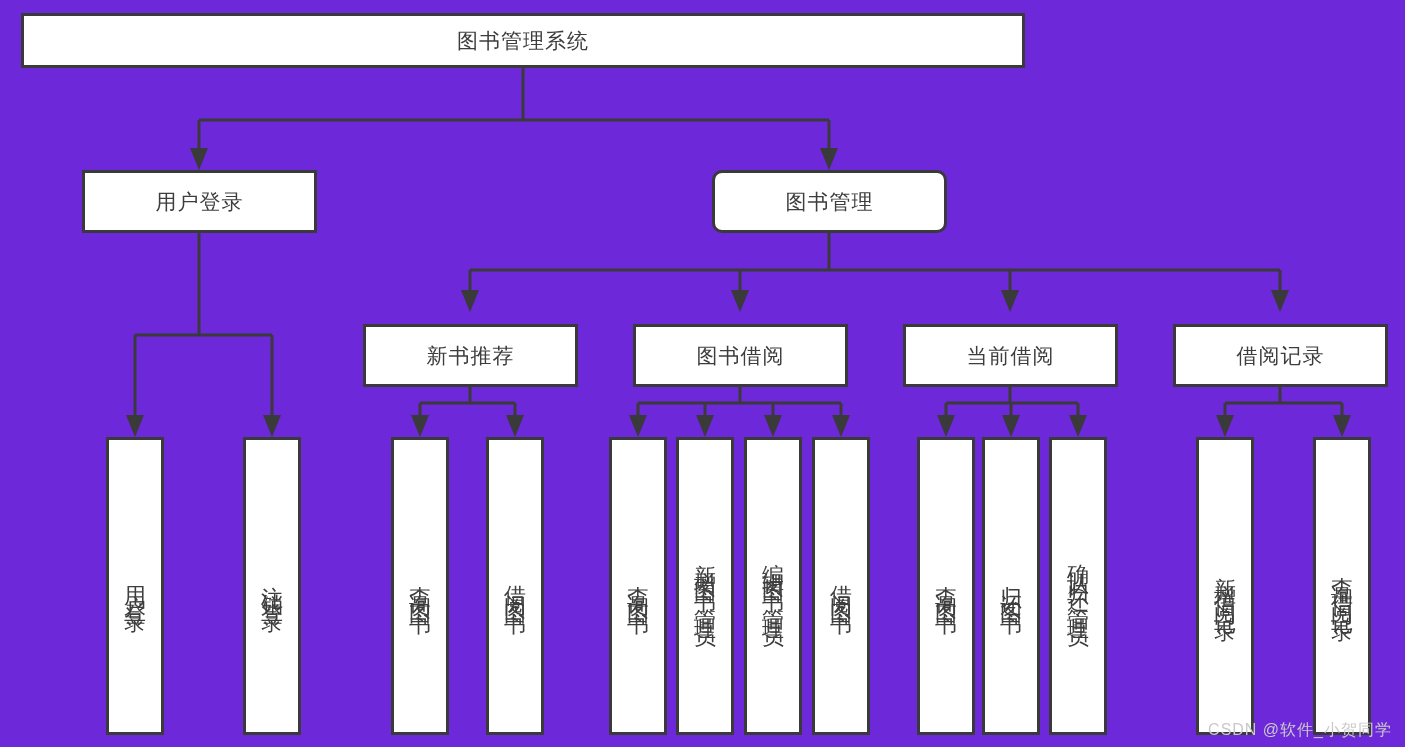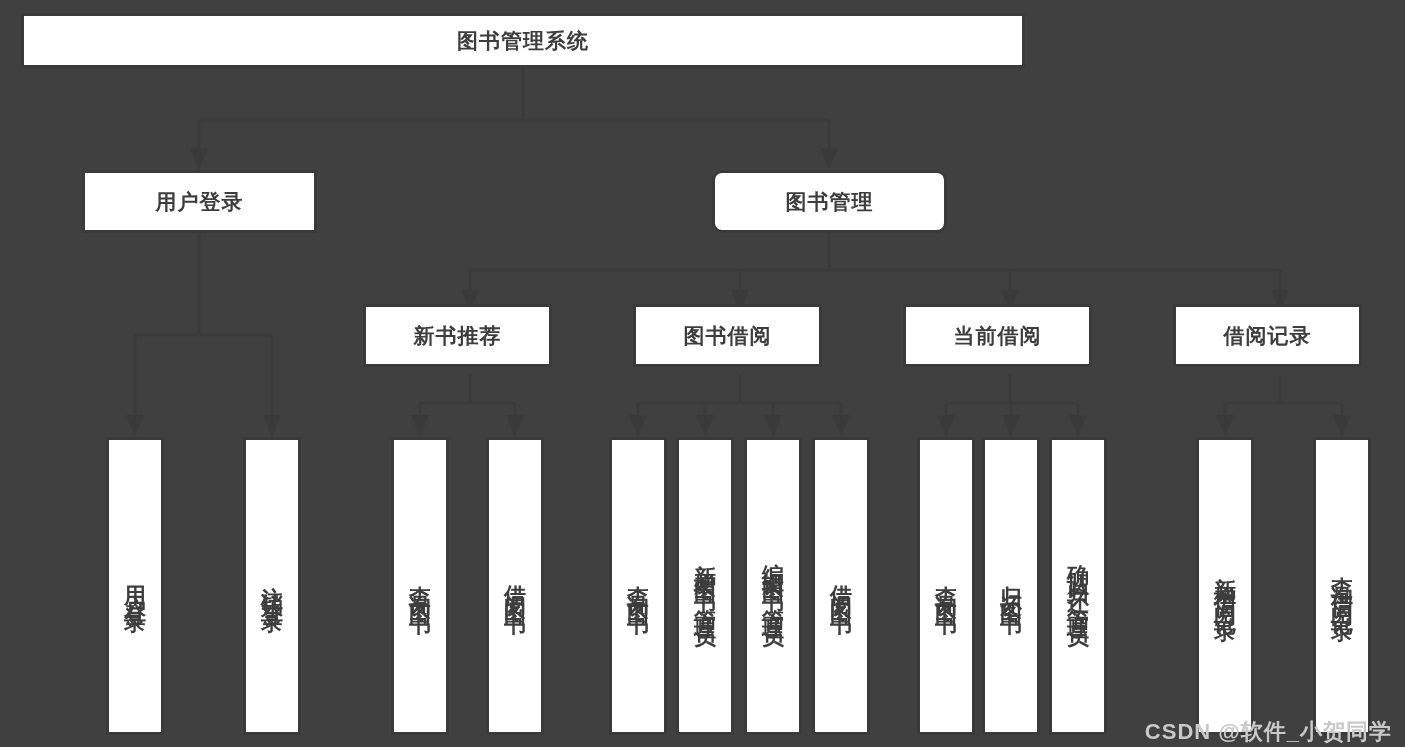--- a/index.html
+++ b/index.html
@@ -5,23 +5,22 @@
   html, body {
     margin: 0;
     padding: 0;
     background: #ffffff;
     font-family: "Liberation Sans", "DejaVu Sans", sans-serif;
   }
   .canvas {
     position: relative;
     width: 1405px;
     height: 747px;
-    background: #404040;
+    background: #6d28d9;
     overflow: hidden;
-    font-weight: bold;
   }
   svg.connectors {
     position: absolute;
     left: 0; top: 0;
     width: 1405px;
     height: 747px;
   }
   .box {
     position: absolute;
     box-sizing: border-box;
@@ -36,35 +35,35 @@
     font-size: 21px;
     letter-spacing: 1px;
     white-space: nowrap;
   }
   .root {
     left: 21px; top: 13px;
     width: 1004px; height: 55px;
     font-size: 21px;
   }
   .lvl2 { width: 235px; height: 63px; top: 170px; }
-  .lvl3 { width: 189px; height: 63px; top: 304px; }
+  .lvl3 { width: 215px; height: 63px; top: 324px; }
   .vbox {
     width: 58px; height: 298px; top: 437px;
     writing-mode: vertical-rl;
     text-orientation: mixed;
     text-align: center;
     line-height: 52px;
     font-size: 22px;
     letter-spacing: 9px;
   }
   .watermark {
     position: absolute;
     right: 13px;
-    bottom: 0;
-    font-size: 22px;
+    bottom: 6px;
+    font-size: 16px;
     color: #c9c9c9;
     letter-spacing: 1px;
     white-space: nowrap;
   }
 </style>
 </head>
 <body>
 
 <div class="canvas">
 

